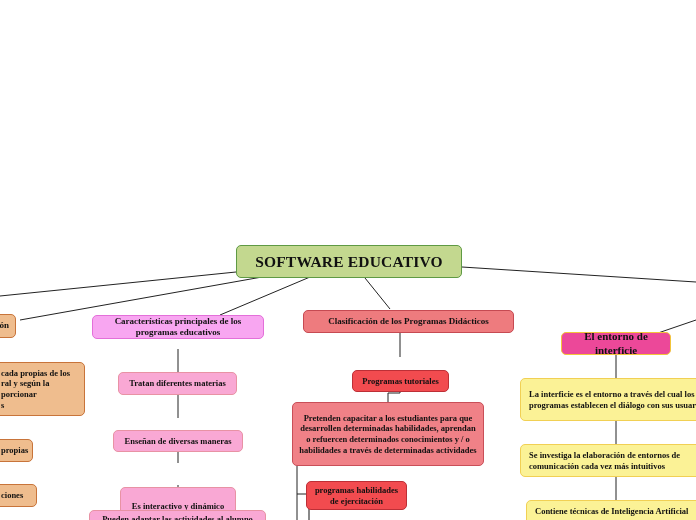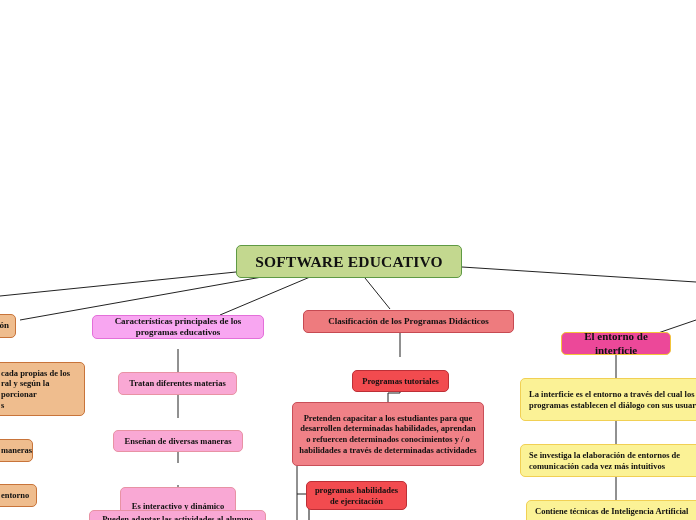--- a/index.html
+++ b/index.html
@@ -66,24 +66,24 @@
 <div class="node orange left" style="left:-40px; top:314px; width:56px; height:24px; justify-content:flex-end; font-size:9px;">
   <span>ón</span>
 </div>
 <div class="node orange left" style="left:-40px; top:362px; width:125px; height:54px; white-space:pre-line; padding-left:40px;">
   <span>cada propias de los
 ral y  según la
 porcionar
 s</span>
 </div>
 <div class="node orange left" style="left:-40px; top:439px; width:73px; height:23px; padding-left:40px;">
-  <span>maneras</span>
+  <span>propias</span>
 </div>
 <div class="node orange left" style="left:-40px; top:484px; width:77px; height:23px; padding-left:40px;">
-  <span>entorno</span>
+  <span>ciones</span>
 </div>
 
 <div class="node magenta" style="left:92px; top:315px; width:172px; height:24px;">
   <span>Características principales  de los programas educativos</span>
 </div>
 <div class="node pink" style="left:118px; top:372px; width:119px; height:23px;">
   <span>Tratan diferentes materias</span>
 </div>
 <div class="node pink" style="left:113px; top:430px; width:130px; height:22px;">
   <span>Enseñan de diversas maneras</span>

